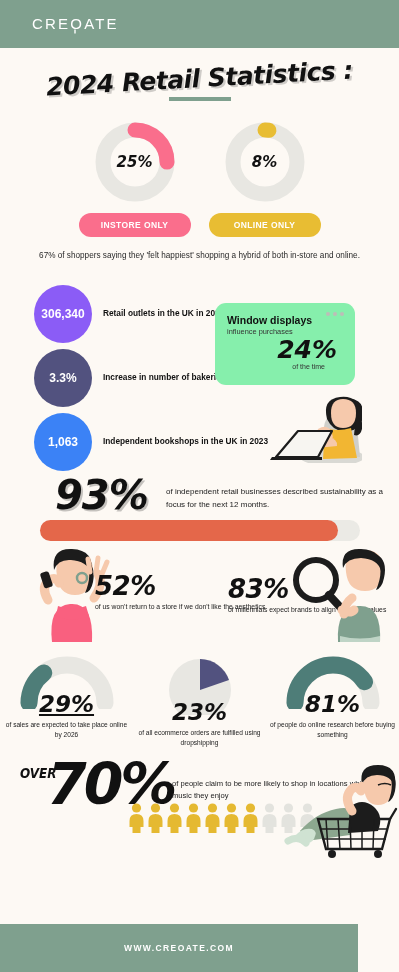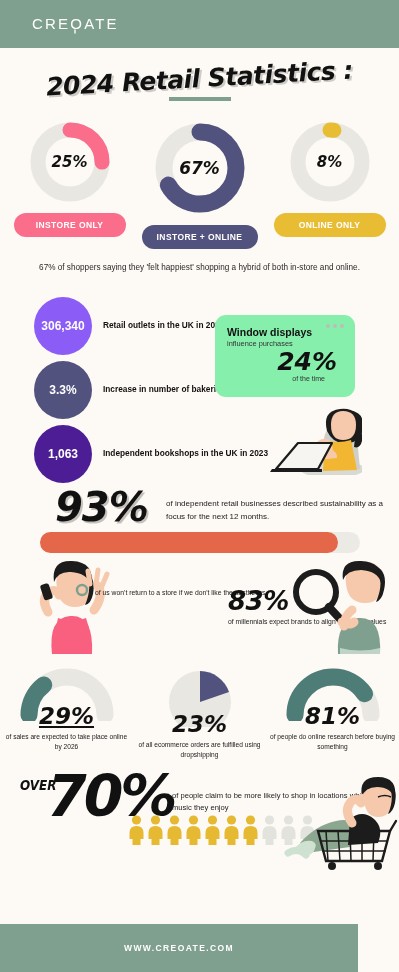--- a/index.html
+++ b/index.html
@@ -64,21 +64,21 @@
   
   .stats { margin-top:18px; position:relative; height:185px; }
   .stat-row { display:flex; align-items:center; position:absolute; left:34px; }
   .bubble {
     width:58px; height:58px; border-radius:50%; color:#fff; display:flex;
     align-items:center; justify-content:center; font-size:12px; font-weight:bold;
     flex:none; font-family:"Liberation Sans", sans-serif;
   }
   .bubble.pink { background:#8b5cf6; }
   .bubble.navy { background:#52527F; }
-  .bubble.yellow { background:#4c1d95; }
+  .bubble.yellow { background:#3b82f6; }
   .stat-txt {
     margin-left:11px; font-size:8.3px; font-weight:bold; color:#111;
     line-height:1.5; font-family:"Liberation Sans", sans-serif;
   }
 
   
   .wd-card {
     position:absolute; left:215px; top:22px; width:140px; height:82px;
     background:#86efac; border-radius:11px; padding:11px 12px;
   }
@@ -180,30 +180,20 @@
       <div class="donut d-small">
         <svg width="84" height="84" viewBox="0 0 84 84">
           <circle cx="42" cy="42" r="32" fill="none" stroke="#E8E7E2" stroke-width="15"></circle>
           <circle cx="42" cy="42" r="32" fill="none" stroke="#FA6E8C" stroke-width="15" stroke-linecap="round" stroke-dasharray="50.3 150.8" transform="rotate(-90 42 42)"></circle>
         </svg>
         <div class="val">25%</div>
       </div>
       <div class="pill pink">INSTORE ONLY</div>
     </div>
 
-    <div class="donut-col">
-      <div class="donut d-big">
-        <svg width="96" height="96" viewBox="0 0 96 96">
-          <circle cx="48" cy="48" r="36" fill="none" stroke="#E8E7E2" stroke-width="17"></circle>
-          <circle cx="48" cy="48" r="36" fill="none" stroke="#52527F" stroke-width="17" stroke-linecap="round" stroke-dasharray="151.5 74.7" transform="rotate(-90 48 48)"></circle>
-        </svg>
-        <div class="val">67%</div>
-      </div>
-      <div class="pill navy">INSTORE + ONLINE</div>
-    </div>
 
     <div class="donut-col">
       <div class="donut d-small">
         <svg width="84" height="84" viewBox="0 0 84 84">
           <circle cx="42" cy="42" r="32" fill="none" stroke="#E8E7E2" stroke-width="15"></circle>
           <circle cx="42" cy="42" r="32" fill="none" stroke="#E8BD33" stroke-width="15" stroke-linecap="round" stroke-dasharray="4 197" transform="rotate(-90 42 42)"></circle>
         </svg>
         <div class="val">8%</div>
       </div>
       <div class="pill yellow">ONLINE ONLY</div>
@@ -273,20 +263,21 @@
       <path d="M24 22 q-3-22 18-21 q23 1 19 24 q-4-12-20-13 q-13-1-17 10z" fill="#1C1C1C"></path>
       <path d="M56 12 q10 6 7 22 q-2 10-8 11 q8-18 1-33z" fill="#1C1C1C"></path>
       <circle cx="52" cy="30" r="5" fill="none" stroke="#7FA08E" stroke-width="2.5"></circle>
       <path d="M18 52 q-8-14 2-20 q6-4 9 3" fill="none" stroke="#F6C9AC" stroke-width="9" stroke-linecap="round"></path>
       <rect x="12" y="24" width="9" height="16" rx="2.5" fill="#1C1C1C" transform="rotate(-18 16 32)"></rect>
       <path d="M64 50 q10-14 4-24" fill="none" stroke="#F6C9AC" stroke-width="9" stroke-linecap="round"></path>
       <path d="M66 24 l2-14 M72 26 l5-12 M60 24 l-2-13" stroke="#F6C9AC" stroke-width="5" stroke-linecap="round"></path>
     </svg>
 
     <div style="position:absolute; left:95px; top:25px;">
+      <div class="pct-lg">52%</div>
       <div class="pct-sub">of us won't return to a store if we don't like the aesthetics</div>
     </div>
 
     <div style="position:absolute; left:228px; top:28px; text-align:left;">
       <div class="pct-lg">83%</div>
       <div class="pct-sub">of millennials expect brands to align with their values</div>
     </div>
 
     <svg class="illus" style="left:290px; top:0;" width="100" height="95" viewBox="0 0 100 95">
       <path d="M48 94 q-2-34 20-36 q24-2 22 36z" fill="#7FA08E"></path>

